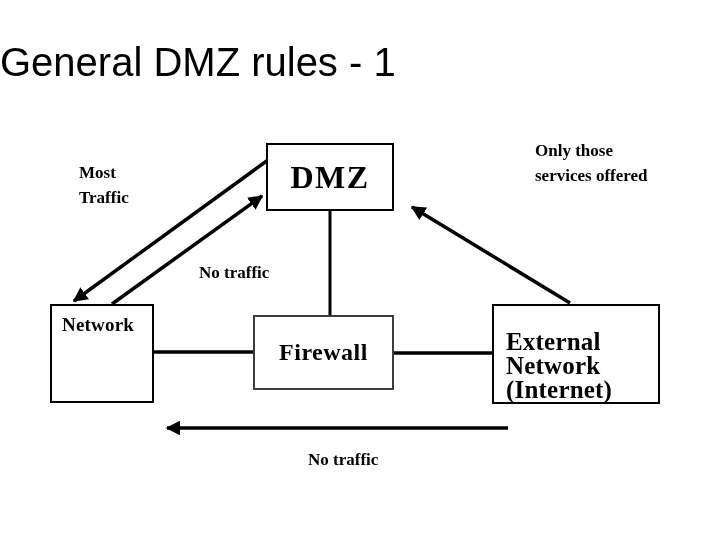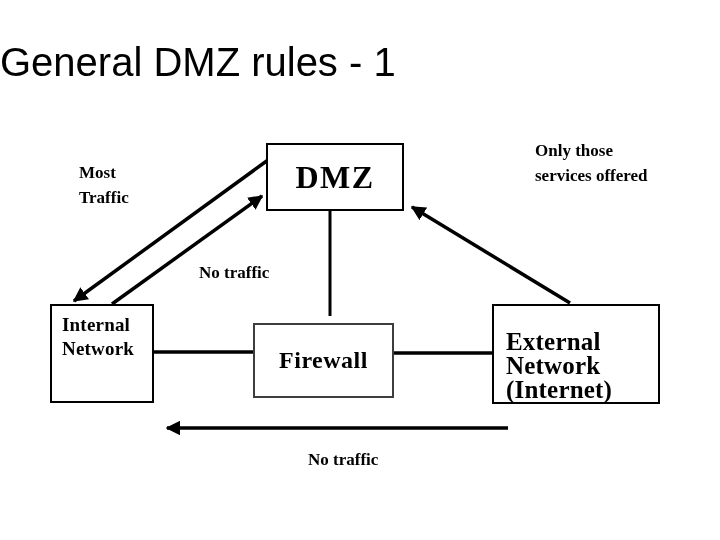--- a/index.html
+++ b/index.html
@@ -38,35 +38,34 @@
   .box {
     position: absolute;
     box-sizing: border-box;
     border: 2px solid var(--line);
     background: var(--bg);
     color: var(--text);
     font-weight: bold;
   }
   .box .bline { display: block; }
   .box-dmz {
-    left: 266px; top: 143px; width: 138px; height: 68px;
+    left: 266px; top: 143px; width: 128px; height: 68px;
     display: flex; align-items: center; justify-content: center;
     font-size: 32px; letter-spacing: 1.5px;
   }
   .box-internal {
     left: 50px; top: 304px; width: 104px; height: 99px;
     padding: 7px 0 0 10px;
     font-size: 19px; line-height: 24px; letter-spacing: 0.2px;
   }
   .box-firewall {
     left: 253px; top: 315px; width: 141px; height: 75px;
     display: flex; align-items: center; justify-content: center;
     font-size: 24px; letter-spacing: 0.5px;
     border-color: #3d3d3d;
-    margin-top: 8px;
   }
   .box-external {
     left: 492px; top: 304px; width: 168px; height: 100px;
     padding: 24px 0 0 12px;
     font-size: 25px; line-height: 24px; letter-spacing: 0.2px;
   }
   .note {
     position: absolute;
     font-weight: bold;
     font-size: 17px;
@@ -100,21 +99,20 @@
     <line x1="153" y1="352" x2="254" y2="352" stroke="currentColor" stroke-width="3.5"></line>
     <line x1="393" y1="353" x2="493" y2="353" stroke="currentColor" stroke-width="3.5"></line>
     <line x1="508" y1="428" x2="167" y2="428" stroke="currentColor" stroke-width="3.5" marker-end="url(#arrowhead)"></line>
   </svg>
 
   <div class="box box-dmz">
     <span class="bline">DMZ</span>
   </div>
 
   <div class="box box-internal">
-    <span class="bline">Internal</span>
     <span class="bline">Network</span>
   </div>
 
   <div class="box box-firewall">
     <span class="bline">Firewall</span>
   </div>
 
   <div class="box box-external">
     <span class="bline">External</span>
     <span class="bline">Network</span>

